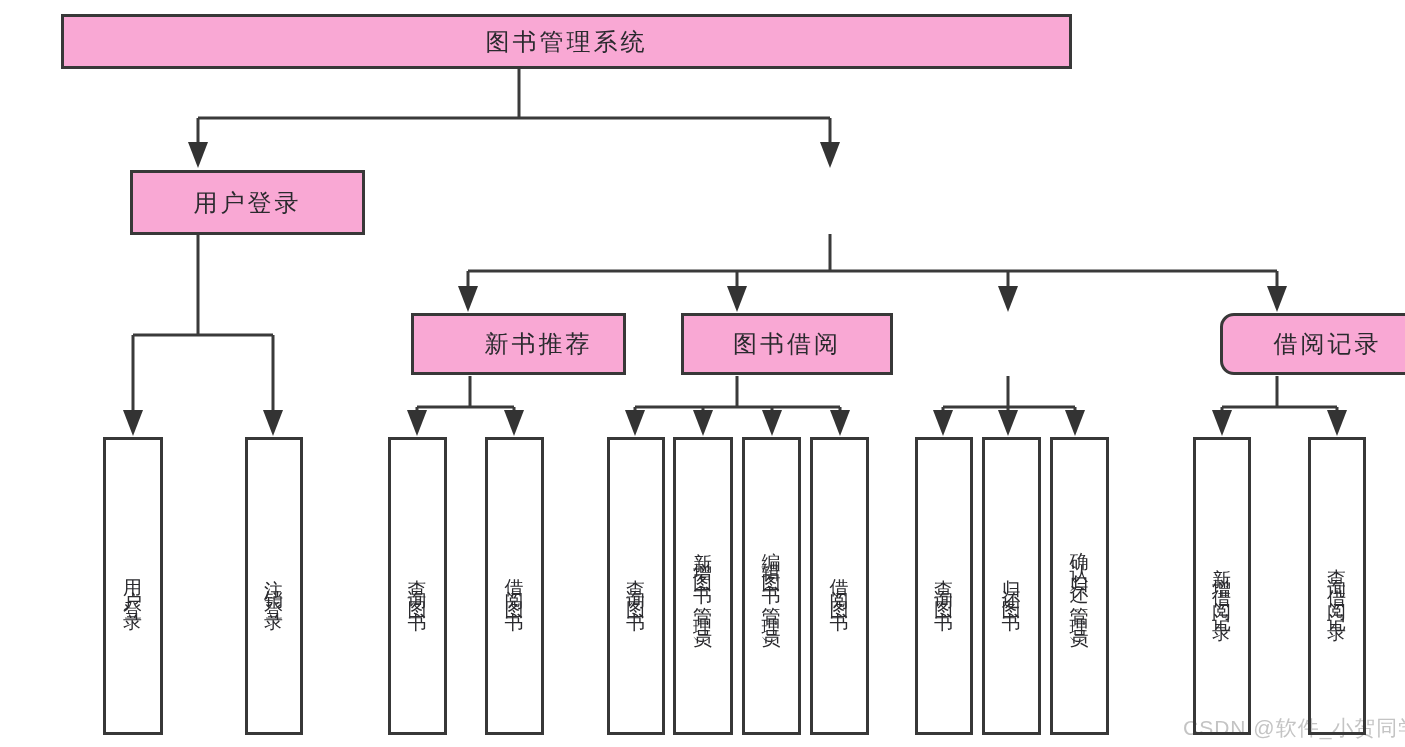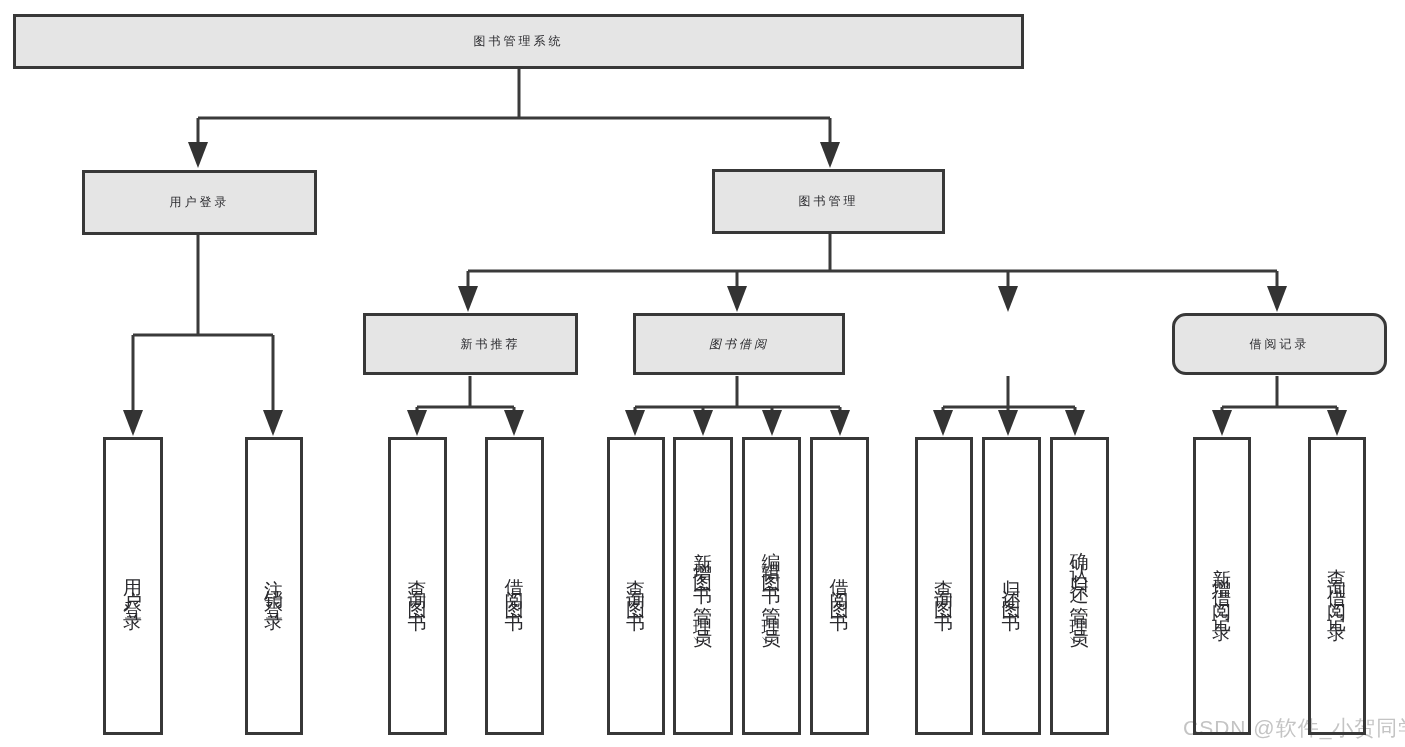--- a/index.html
+++ b/index.html
@@ -27,29 +27,30 @@
     fill: none;
   }
   .arrowhead {
     fill: #333333;
     stroke: none;
   }
   .hbox {
     position: absolute;
     box-sizing: border-box;
     border: 3px solid #383838;
-    background: #e5e5e5;
+    background: #f9a8d4;
     display: flex;
     align-items: center;
     justify-content: center;
-    font-size: 12px;
+    font-size: 24px;
     letter-spacing: 3px;
     color: #2a2a2e;
     z-index: 2;
     white-space: nowrap;
+    margin-left: 48px;
   }
   .vbox {
     position: absolute;
     box-sizing: border-box;
     border: 3px solid #383838;
     background: #ffffff;
     top: 437px;
     height: 298px;
     display: flex;
     align-items: center;
@@ -109,24 +110,23 @@
     <polygon class="arrowhead" points="933,410 953,410 943,436"></polygon>
     <polygon class="arrowhead" points="998,410 1018,410 1008,436"></polygon>
     <polygon class="arrowhead" points="1065,410 1085,410 1075,436"></polygon>
     <polygon class="arrowhead" points="1212,410 1232,410 1222,436"></polygon>
     <polygon class="arrowhead" points="1327,410 1347,410 1337,436"></polygon>
   </svg>
 
   <div class="hbox" style="left:13px; top:14px; width:1011px; height:55px;">图书管理系统</div>
 
   <div class="hbox" style="left:82px; top:170px; width:235px; height:65px;">用户登录</div>
-  <div class="hbox" style="left:712px; top:169px; width:233px; height:65px;">图书管理</div>
 
   <div class="hbox" style="left:363px; top:313px; width:215px; height:62px;padding-left:40px;">新书推荐</div>
-  <div class="hbox" style="left:633px; top:313px; width:212px; height:62px;font-style:italic;">图书借阅</div>
+  <div class="hbox" style="left:633px; top:313px; width:212px; height:62px;">图书借阅</div>
   <div class="hbox" style="left:1172px; top:313px; width:215px; height:62px;border-radius:14px;">借阅记录</div>
 
   <div class="vbox" style="left:103px; width:60px;">
     <span class="vtext">用户登录</span>
   </div>
   <div class="vbox" style="left:245px; width:58px;">
     <span class="vtext">注销登录</span>
   </div>
 
   <div class="vbox" style="left:388px; width:59px;">

